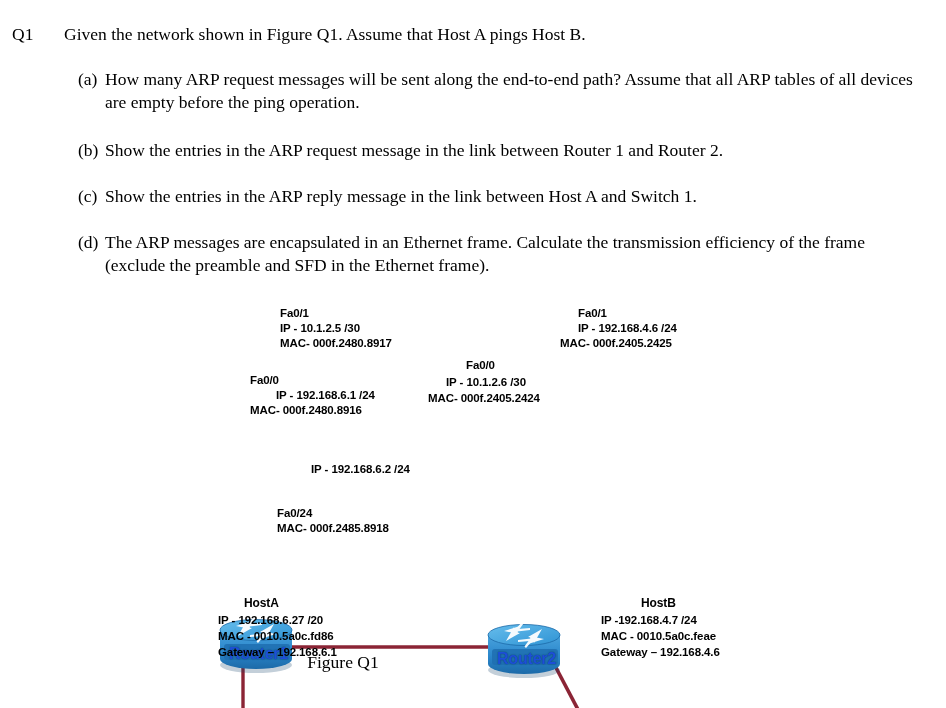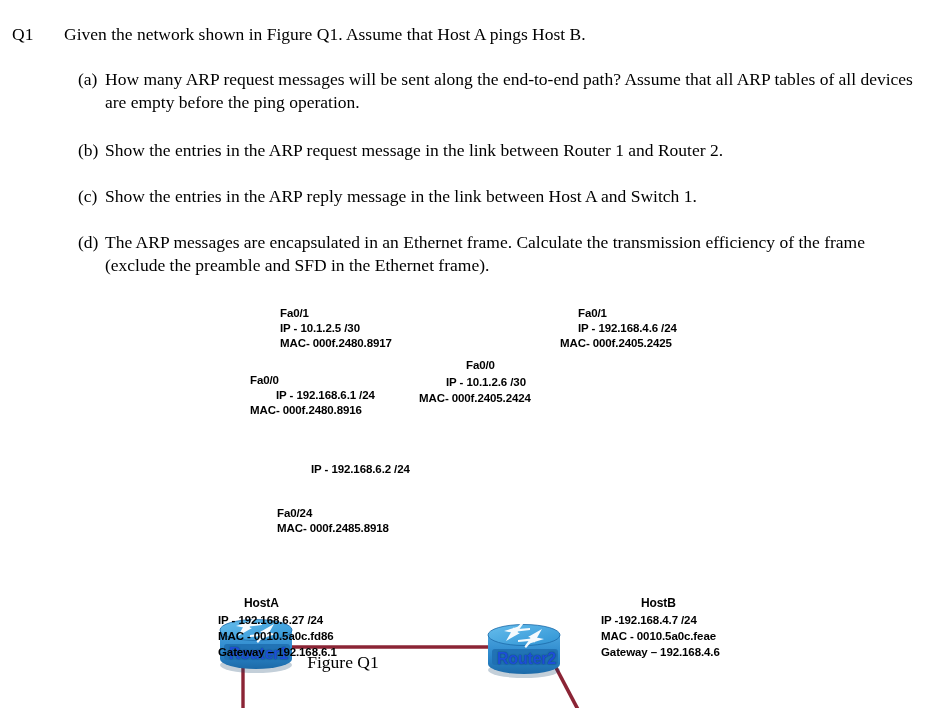--- a/index.html
+++ b/index.html
@@ -249,28 +249,28 @@
   <div class="dlabel" style="left:250px; top:83px;">Fa0/0</div>
   <div class="dlabel" style="left:250px; top:98px;margin-left:26px;">IP - 192.168.6.1 /24</div>
   <div class="dlabel" style="left:250px; top:113px;">MAC- 000f.2480.8916</div>
 
   <div class="dlabel" style="left:578px; top:16px;">Fa0/1</div>
   <div class="dlabel" style="left:578px; top:31px;text-align:center;">IP - 192.168.4.6 /24</div>
   <div class="dlabel" style="left:560px; top:46px;">MAC- 000f.2405.2425</div>
 
   <div class="dlabel" style="left:466px; top:68px;">Fa0/0</div>
   <div class="dlabel" style="left:446px; top:85px;">IP - 10.1.2.6 /30</div>
-  <div class="dlabel" style="left:419px; top:101px;">MAC- 000f.2405.2424</div>
+  <div class="dlabel" style="left:428px; top:101px;">MAC- 000f.2405.2424</div>
 
   <div class="dlabel" style="left:311px; top:172px;">IP - 192.168.6.2 /24</div>
   <div class="dlabel" style="left:277px; top:216px;">Fa0/24</div>
   <div class="dlabel" style="left:277px; top:231px;">MAC- 000f.2485.8918</div>
 
   <div class="dlabel" style="left:244px; top:306px; font-size:12px;">HostA</div>
-  <div class="dlabel" style="left:218px; top:323px;">IP - 192.168.6.27 /24</div>
+  <div class="dlabel" style="left:218px; top:323px;">IP - 192.168.6.27 /20</div>
   <div class="dlabel" style="left:218px; top:339px;">MAC - 0010.5a0c.fd86</div>
   <div class="dlabel" style="left:218px; top:355px;">Gateway – 192.168.6.1</div>
 
   <div class="dlabel" style="left:641px; top:306px; font-size:12px;">HostB</div>
   <div class="dlabel" style="left:601px; top:323px;">IP -192.168.4.7 /24</div>
   <div class="dlabel" style="left:601px; top:339px;">MAC - 0010.5a0c.feae</div>
   <div class="dlabel" style="left:601px; top:355px;">Gateway – 192.168.4.6</div>
 
   <div id="fig-caption">
     <span>Figure Q1</span>

